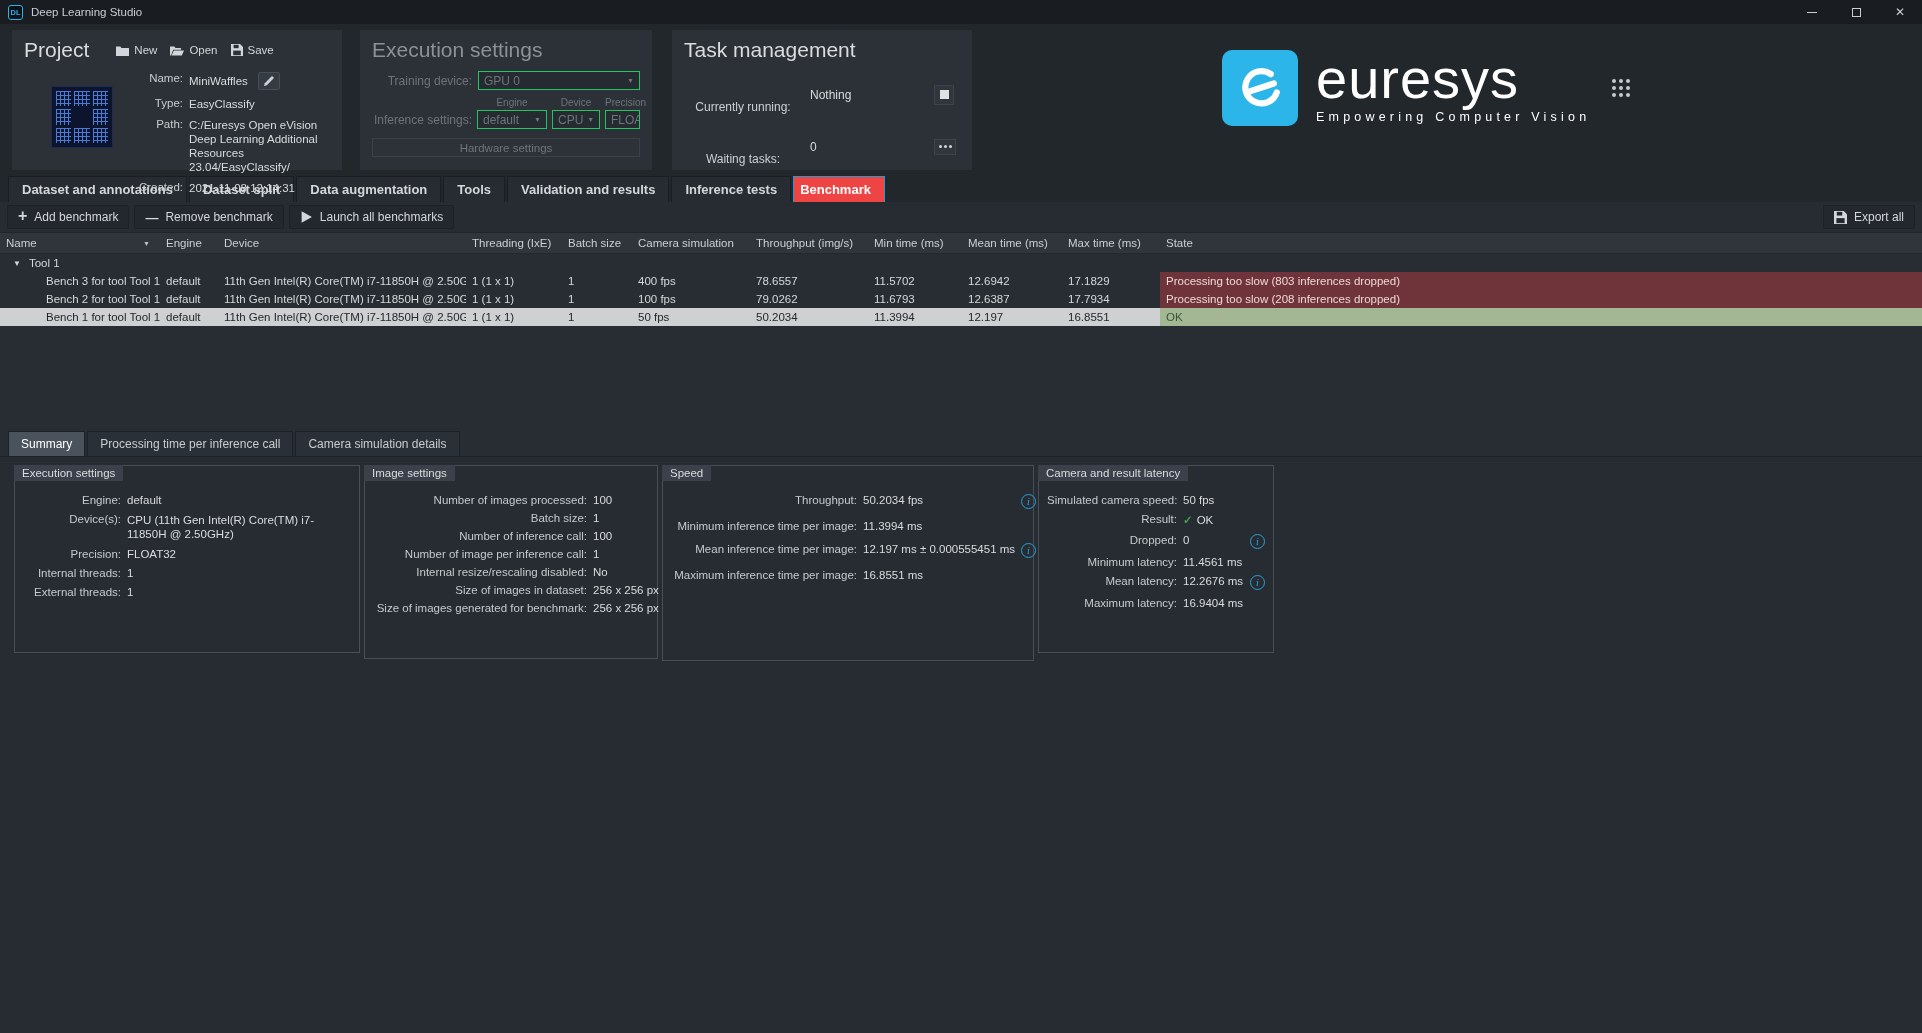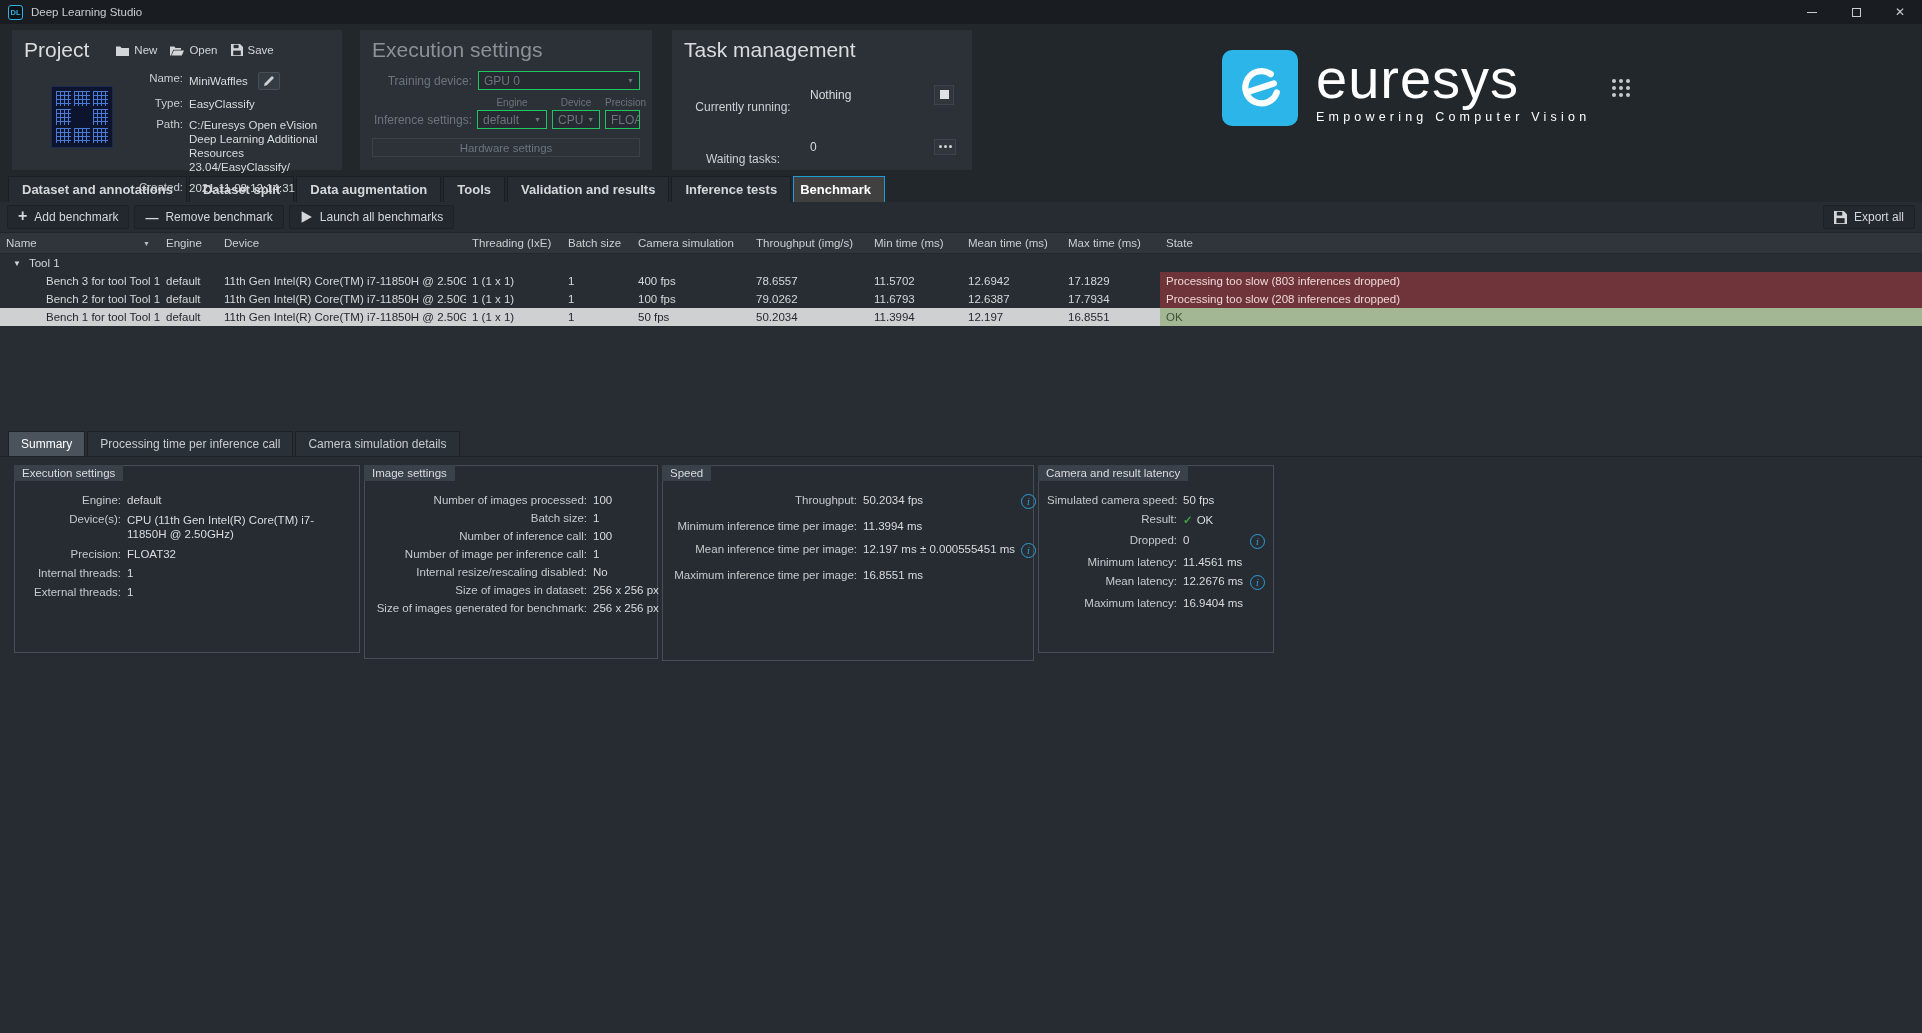--- a/index.html
+++ b/index.html
@@ -58,21 +58,21 @@
   .logoicon svg{transform:rotate(-18deg);display:block;}
   .logotext{display:flex;flex-direction:column;}
   .brand{font-size:56px;line-height:0.95;color:#ffffff;font-weight:500;letter-spacing:1px;}
   .tagline{font-size:12.5px;letter-spacing:4.2px;color:#ffffff;margin-top:4px;white-space:nowrap;}
   .logodots{display:grid;grid-template-columns:repeat(3,4px);grid-auto-rows:4px;gap:3px;margin-left:4px;}
   .logodots i{background:#c6cacd;border-radius:50%;}
 
   
   .tabbar{display:flex;align-items:flex-end;gap:2px;padding-left:8px;height:26px;flex:none;}
   .tab{height:26px;display:flex;align-items:center;padding:0 13px;background:#262c32;border:1px solid #1a1e23;border-bottom:none;color:#d4d7da;font-size:13px;font-weight:600;}
-  .tab.selected{background:#404040;border-color:#1e9cd6;color:#ffffff;padding-left:6px;}
+  .tab.selected{background:#ef4444;border-color:#1e9cd6;color:#ffffff;padding-left:6px;}
 
   
   .content{flex:1;display:flex;flex-direction:column;background:#272d33;min-height:0;}
   .toolbar{height:31px;display:flex;align-items:center;gap:5px;padding:0 7px;background:#262c32;border-bottom:1px solid #20252a;flex:none;}
   .tbtn{display:flex;align-items:center;gap:7px;height:24px;padding:0 10px;background:#23282e;border:1px solid #1d2126;border-radius:2px;color:#d4d7da;font-size:12px;}
   .tbtn svg{display:block;}
   .spacer{flex:1;}
   .plus{font-size:16px;font-weight:bold;line-height:1;margin-top:-2px;}
   .minusic{font-size:13px;font-weight:bold;line-height:1;}
 

